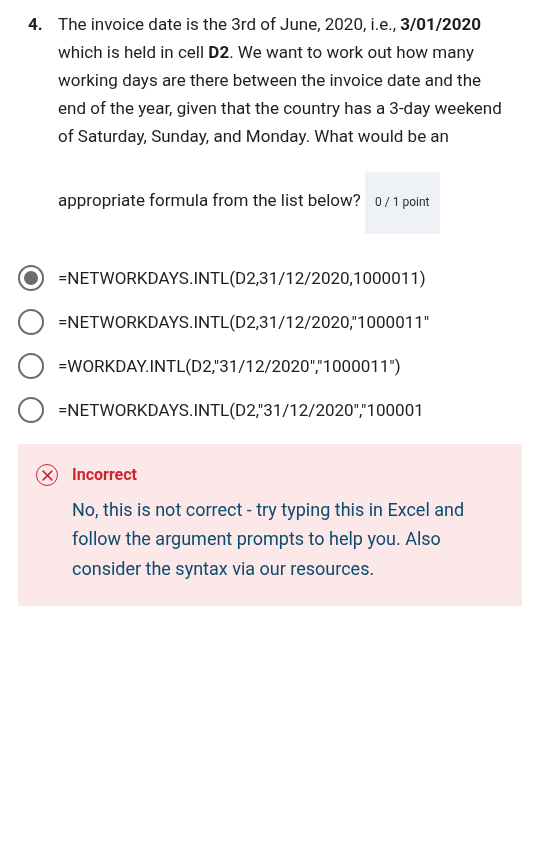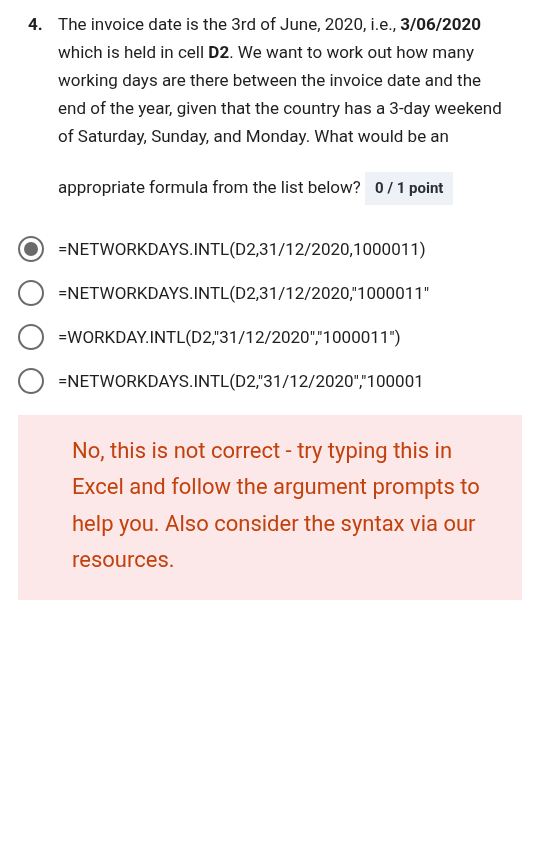--- a/index.html
+++ b/index.html
@@ -28,23 +28,23 @@
     .question-text {
       flex: 1;
     }
     .question-text strong {
       font-weight: 700;
     }
     .points-badge {
       display: inline-block;
       background: #eef1f5;
       color: #2a2f36;
-      font-size: 15px;
-      font-weight: 700;
-      padding: 4px 10px;
+      font-size: 12px;
+      font-weight: 400;
+      padding: 21px 10px;
       margin-top: 22px;
     }
     .options {
       margin-top: 30px;
       padding-left: 18px;
       text-align: right;
     }
     .option-row {
       display: flex;
       align-items: center;
@@ -102,32 +102,32 @@
       width: 11px;
       height: 11px;
     }
     .feedback-title {
       color: #d2232a;
       font-weight: 700;
       font-size: 16px;
     }
     .feedback-body {
       margin-left: 36px;
-      font-size: 22px;
+      font-size: 18px;
       line-height: 1.65;
-      color: #c2410c;
+      color: #0c4a6e;
     }
   </style>
 </head>
 <body>
 
 <div class="question-block">
   <div class="question-number">4.</div>
   <div class="question-text">
-    <span>The invoice date is the 3rd of June, 2020, i.e., </span><strong>3/06/2020</strong><span> which is held in cell </span><strong>D2</strong><span>. We want to work out how many working days are there between the invoice date and the end of the year, given that the country has a 3-day weekend of Saturday, Sunday, and Monday. What would be an appropriate formula from the list below?</span>
+    <span>The invoice date is the 3rd of June, 2020, i.e., </span><strong>3/01/2020</strong><span> which is held in cell </span><strong>D2</strong><span>. We want to work out how many working days are there between the invoice date and the end of the year, given that the country has a 3-day weekend of Saturday, Sunday, and Monday. What would be an appropriate formula from the list below?</span>
     <div class="points-badge">0 / 1 point</div>
   </div>
 </div>
 
 <div class="options">
   <div class="option-row">
     <div class="radio selected"></div>
     <div class="option-label">=NETWORKDAYS.INTL(D2,31/12/2020,1000011)</div>
   </div>
   <div class="option-row">
@@ -138,14 +138,23 @@
     <div class="radio"></div>
     <div class="option-label">=WORKDAY.INTL(D2,"31/12/2020","1000011")</div>
   </div>
   <div class="option-row">
     <div class="radio"></div>
     <div class="option-label">=NETWORKDAYS.INTL(D2,"31/12/2020","100001</div>
   </div>
 </div>
 
 <div class="feedback-box">
+  <div class="feedback-header">
+    <div class="feedback-icon">
+      <svg viewBox="0 0 10 10">
+        <line x1="1" y1="1" x2="9" y2="9" stroke="#d2232a" stroke-width="1.4" stroke-linecap="round"></line>
+        <line x1="9" y1="1" x2="1" y2="9" stroke="#d2232a" stroke-width="1.4" stroke-linecap="round"></line>
+      </svg>
+    </div>
+    <div class="feedback-title">Incorrect</div>
+  </div>
   <div class="feedback-body">No, this is not correct - try typing this in Excel and follow the argument prompts to help you. Also consider the syntax via our resources.</div>
 </div>
 
 </body></html>

